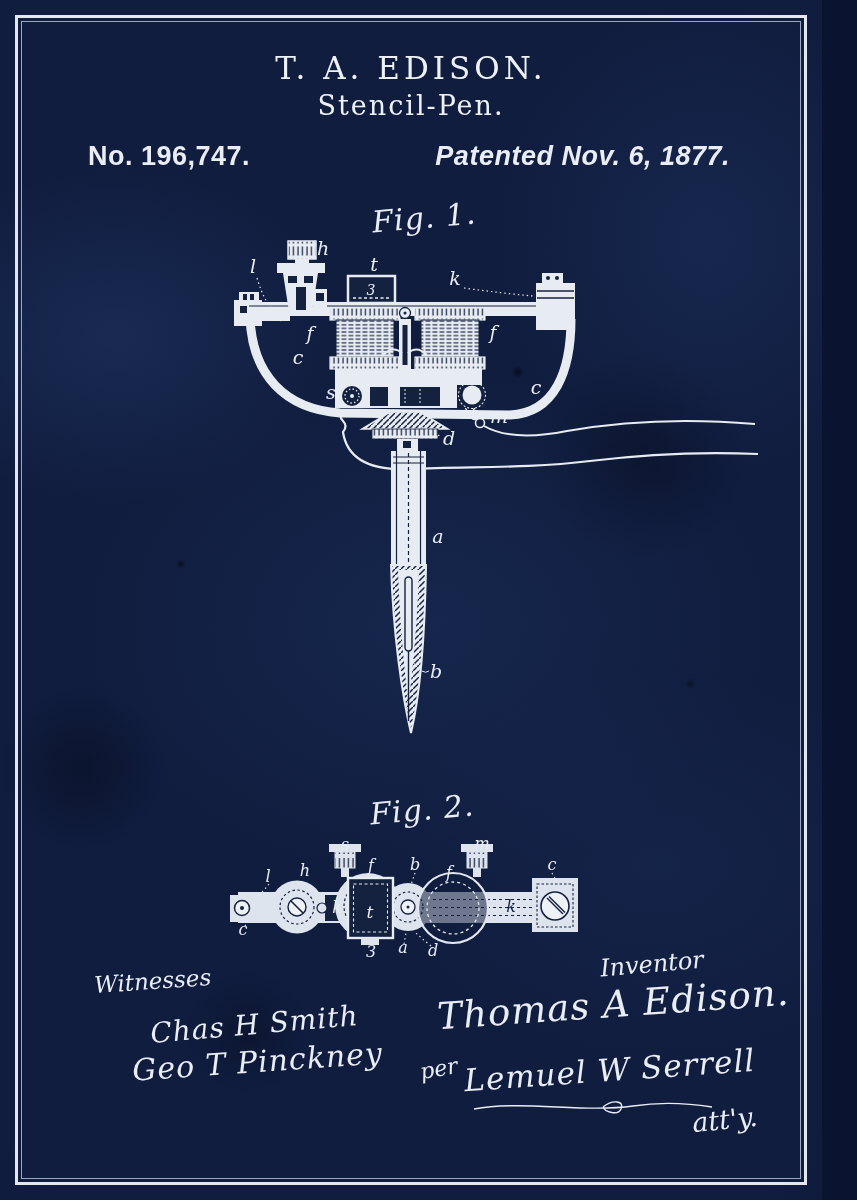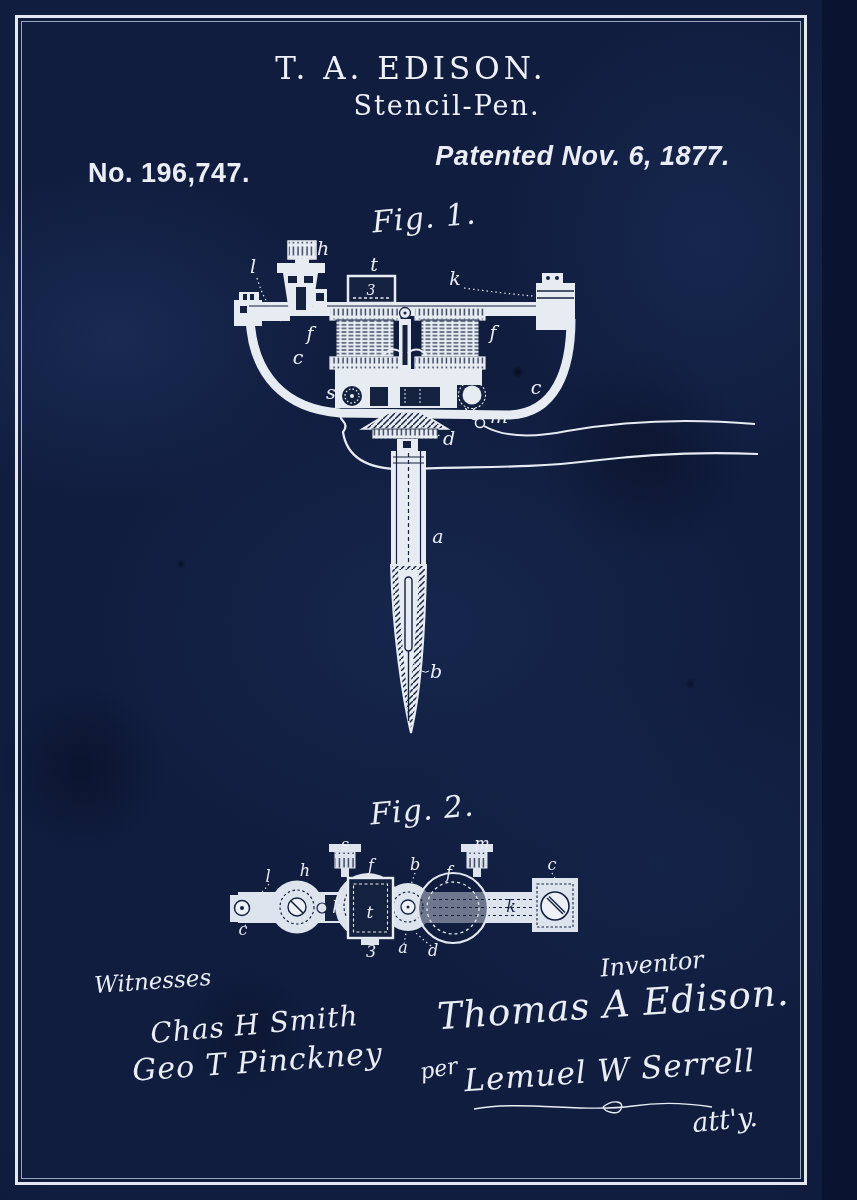--- a/index.html
+++ b/index.html
@@ -21,23 +21,23 @@
       radial-gradient(circle 90px at 30% 86%, rgba(6,10,26,0.35), transparent 70%),
       radial-gradient(circle 8px at 63% 31%, rgba(4,8,20,0.8), transparent 80%),
       radial-gradient(circle 6px at 22% 47%, rgba(4,8,20,0.8), transparent 80%),
       radial-gradient(circle 7px at 84% 57%, rgba(4,8,20,0.7), transparent 80%),
       radial-gradient(ellipse 130% 120% at 50% 45%, transparent 55%, rgba(3,6,18,0.55) 96%);
   }
   .frame{position:absolute;inset:15px;border:3px solid #e3e7f0;pointer-events:none;}
   .frame-inner{position:absolute;inset:3px;border:1px solid #9ba6bf;}
   .abs{position:absolute;}
   .title-inventor{width:100%;text-align:center;top:50px;font-size:31px;letter-spacing:4px;color:#eef1f7;}
-  .title-invention{width:100%;text-align:center;top:90px;font-size:27px;letter-spacing:2px;color:#eef1f7;margin-left:36px;}
+  .title-invention{width:100%;text-align:center;top:90px;font-size:27px;letter-spacing:2px;color:#eef1f7;}
   .sans-bold{font-family:"Liberation Sans",sans-serif;font-weight:bold;font-size:27px;color:#eaedf4;letter-spacing:0.5px;}
-  .patent-number{left:88px;top:158px;}
+  .patent-number{left:88px;top:141px;}
   .patent-date{right:92px;top:141px;font-style:italic;}
   .script{font-family:"DejaVu Serif",serif;font-style:italic;color:#e9edf4;}
   .fig-caption{font-size:30px;transform:rotate(-5deg);letter-spacing:1px;}
   .fig1-caption{left:372px;top:200px;}
   .fig2-caption{left:370px;top:792px;}
   .witnesses-heading{left:94px;top:968px;font-size:23px;transform:rotate(-4deg);}
   .witness-1{left:150px;top:1008px;font-size:28px;transform:rotate(-5deg);letter-spacing:1px;}
   .witness-2{left:132px;top:1044px;font-size:30px;transform:rotate(-4deg);letter-spacing:1px;}
   .inventor-heading{left:600px;top:950px;font-size:24px;transform:rotate(-5deg);}
   .inventor-signature{left:437px;top:983px;font-size:37px;transform:rotate(-4deg);letter-spacing:1px;}

